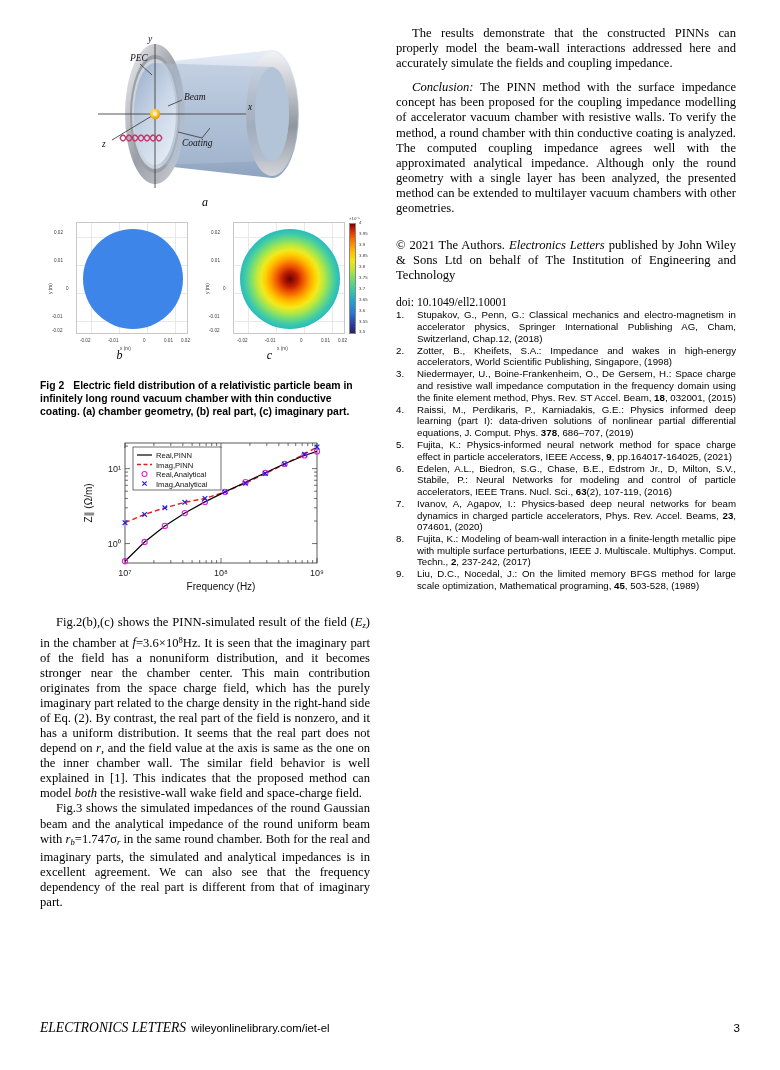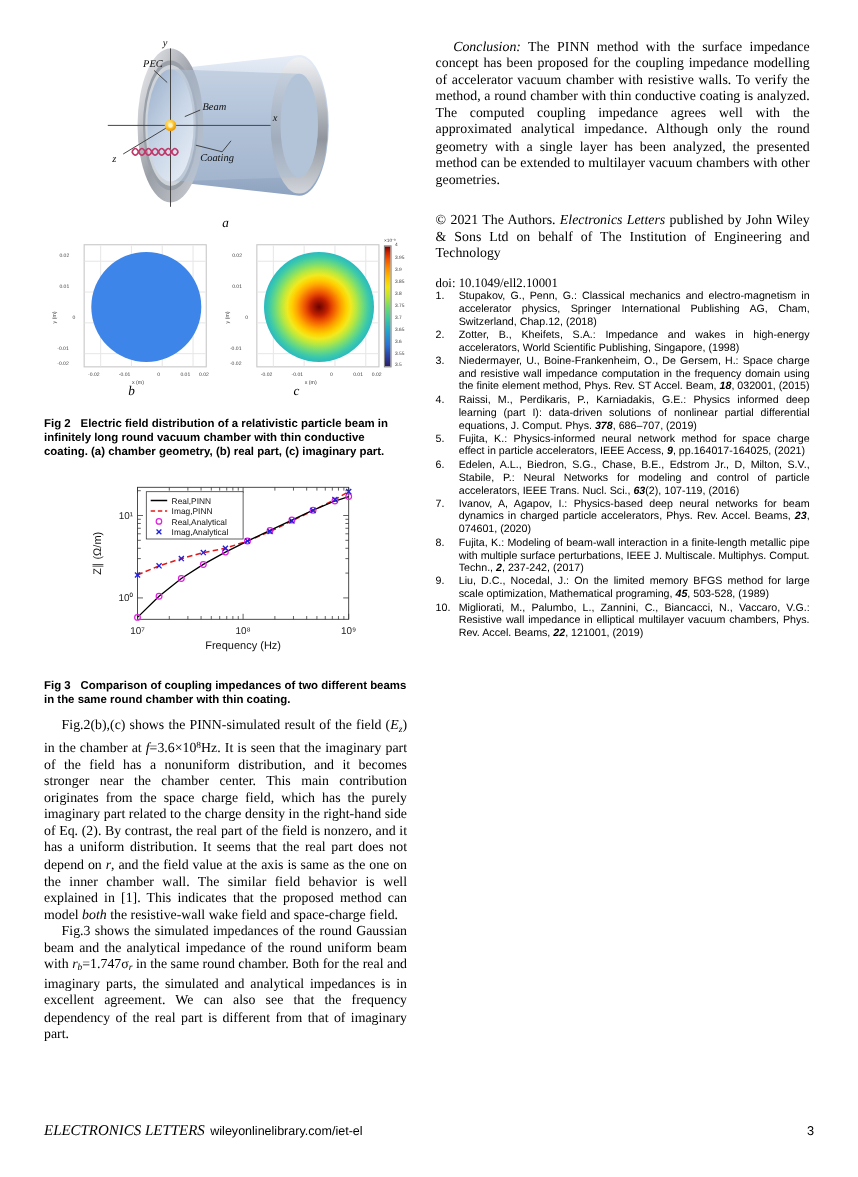--- a/index.html
+++ b/index.html
@@ -97,21 +97,21 @@
   .reflist{list-style:none;margin:0;padding:0;}
   .refitem{
     font-family:"Liberation Sans",sans-serif;
     font-size:9.7px;line-height:11.6px;
     text-align:justify;
     position:relative;
     padding-left:21px;
     margin-bottom:0.5px;
   }
   .refnum{position:absolute;left:0;top:0;width:18px;text-align:left;}
-  .refitem b{font-weight:bold;font-style:italic;}
+  .refitem b{font-weight:bold;}
 
   .meta{
     font-family:"Liberation Sans",sans-serif;
     font-size:11px;line-height:14px;margin-top:9px;
   }
   .meta .ital{font-style:italic;}
   .doi{font-family:"Liberation Serif",serif;font-size:11.6px;margin-top:13px;}
 
   
   .footer{
@@ -420,47 +420,44 @@
               <text x="77" y="36.5" font-family="Liberation Sans, sans-serif" font-size="7.6" fill="#111">Imag,PINN</text>
               <circle cx="65.5" cy="43" r="2.5" fill="none" stroke="#e020e0" stroke-width="1.1"></circle>
               <text x="77" y="46" font-family="Liberation Sans, sans-serif" font-size="7.6" fill="#111">Real,Analytical</text>
               <line x1="63.3" y1="50.3" x2="67.7" y2="54.7" stroke="#2020e0" stroke-width="1.2"></line>
               <line x1="63.3" y1="54.7" x2="67.7" y2="50.3" stroke="#2020e0" stroke-width="1.2"></line>
               <text x="77" y="55.5" font-family="Liberation Sans, sans-serif" font-size="7.6" fill="#111">Imag,Analytical</text>
             </svg>
         </div>
       </div>
 
-      <div class="caption">
-        <span class="tag">Fig 3</span><span>Comparison of coupling impedances of two different beams in the same round chamber with thin coating.</span>
-      </div>
 
       <p class="para gap">Fig.2(b),(c) shows the PINN-simulated result of the field (<i>E<span class="sub">z</span></i>) in the chamber at <i>f</i>=3.6×10<span class="sup">8</span>Hz. It is seen that the imaginary part of the field has a nonuniform distribution, and it becomes stronger near the chamber center. This main contribution originates from the space charge field, which has the purely imaginary part related to the charge density in the right-hand side of Eq. (2). By contrast, the real part of the field is nonzero, and it has a uniform distribution. It seems that the real part does not depend on <i>r</i>, and the field value at the axis is same as the one on the inner chamber wall. The similar field behavior is well explained in [1]. This indicates that the proposed method can model <i>both</i> the resistive-wall wake field and space-charge field.</p>
       <p class="para">Fig.3 shows the simulated impedances of the round Gaussian beam and the analytical impedance of the round uniform beam with <i>r<span class="sub">b</span></i>=1.747σ<span class="sub"><i>r</i></span> in the same round chamber. Both for the real and imaginary parts, the simulated and analytical impedances is in excellent agreement. We can also see that the frequency dependency of the real part is different from that of imaginary part.</p>
     </div>
 
     <div class="col-right">
 
+      <p class="para">The results demonstrate that the constructed PINNs can properly model the beam-wall interactions addressed here and accurately simulate the fields and coupling impedance.</p>
       <p class="para gap"><i>Conclusion:</i> The PINN method with the surface impedance concept has been proposed for the coupling impedance modelling of accelerator vacuum chamber with resistive walls. To verify the method, a round chamber with thin conductive coating is analyzed. The computed coupling impedance agrees well with the approximated analytical impedance. Although only the round geometry with a single layer has been analyzed, the presented method can be extended to multilayer vacuum chambers with other geometries.</p>
 
       <p class="para noindent" style="margin-top:22px;">© 2021 The Authors. <i>Electronics Letters</i> published by John Wiley &amp; Sons Ltd on behalf of The Institution of Engineering and Technology</p>
 
       <div class="doi">doi: 10.1049/ell2.10001</div>
 
       <ol class="reflist" id="reflist">
           <li class="refitem"><span class="refnum">1.</span><span>Stupakov, G., Penn, G.: Classical mechanics and electro-magnetism in accelerator physics, Springer International Publishing AG, Cham, Switzerland, Chap.12, (2018)</span></li>
           <li class="refitem"><span class="refnum">2.</span><span>Zotter, B., Kheifets, S.A.: Impedance and wakes in high-energy accelerators, World Scientific Publishing, Singapore, (1998)</span></li>
           <li class="refitem"><span class="refnum">3.</span><span>Niedermayer, U., Boine-Frankenheim, O., De Gersem, H.: Space charge and resistive wall impedance computation in the frequency domain using the finite element method, Phys. Rev. ST Accel. Beam, <b>18</b>, 032001, (2015)</span></li>
           <li class="refitem"><span class="refnum">4.</span><span>Raissi, M., Perdikaris, P., Karniadakis, G.E.: Physics informed deep learning (part I): data-driven solutions of nonlinear partial differential equations, J. Comput. Phys. <b>378</b>, 686–707, (2019)</span></li>
           <li class="refitem"><span class="refnum">5.</span><span>Fujita, K.: Physics-informed neural network method for space charge effect in particle accelerators, IEEE Access, <b>9</b>, pp.164017-164025, (2021)</span></li>
           <li class="refitem"><span class="refnum">6.</span><span>Edelen, A.L., Biedron, S.G., Chase, B.E., Edstrom Jr., D, Milton, S.V., Stabile, P.: Neural Networks for modeling and control of particle accelerators, IEEE Trans. Nucl. Sci., <b>63</b>(2), 107-119, (2016)</span></li>
           <li class="refitem"><span class="refnum">7.</span><span>Ivanov, A, Agapov, I.: Physics-based deep neural networks for beam dynamics in charged particle accelerators, Phys. Rev. Accel. Beams, <b>23</b>, 074601, (2020)</span></li>
           <li class="refitem"><span class="refnum">8.</span><span>Fujita, K.: Modeling of beam-wall interaction in a finite-length metallic pipe with multiple surface perturbations, IEEE J. Multiscale. Multiphys. Comput. Techn., <b>2</b>, 237-242, (2017)</span></li>
           <li class="refitem"><span class="refnum">9.</span><span>Liu, D.C., Nocedal, J.: On the limited memory BFGS method for large scale optimization, Mathematical programing, <b>45</b>, 503-528, (1989)</span></li>
-          <li class="refitem"><span class="refnum">10.</span><span>Migliorati, M., Palumbo, L., Zannini, C., Biancacci, N., Vaccaro, V.G.: Resistive wall impedance in elliptical multilayer vacuum chambers, Phys. Rev. Accel. Beams, <b>22</b>, 121001, (2019)</span></li>
         </ol>
     </div>
   </div>
 
   <div class="footer">
     <span class="footer-journal">ELECTRONICS LETTERS</span>
     <span class="footer-url">wileyonlinelibrary.com/iet-el</span>
     <span class="footer-page">3</span>
   </div>
 </div>

